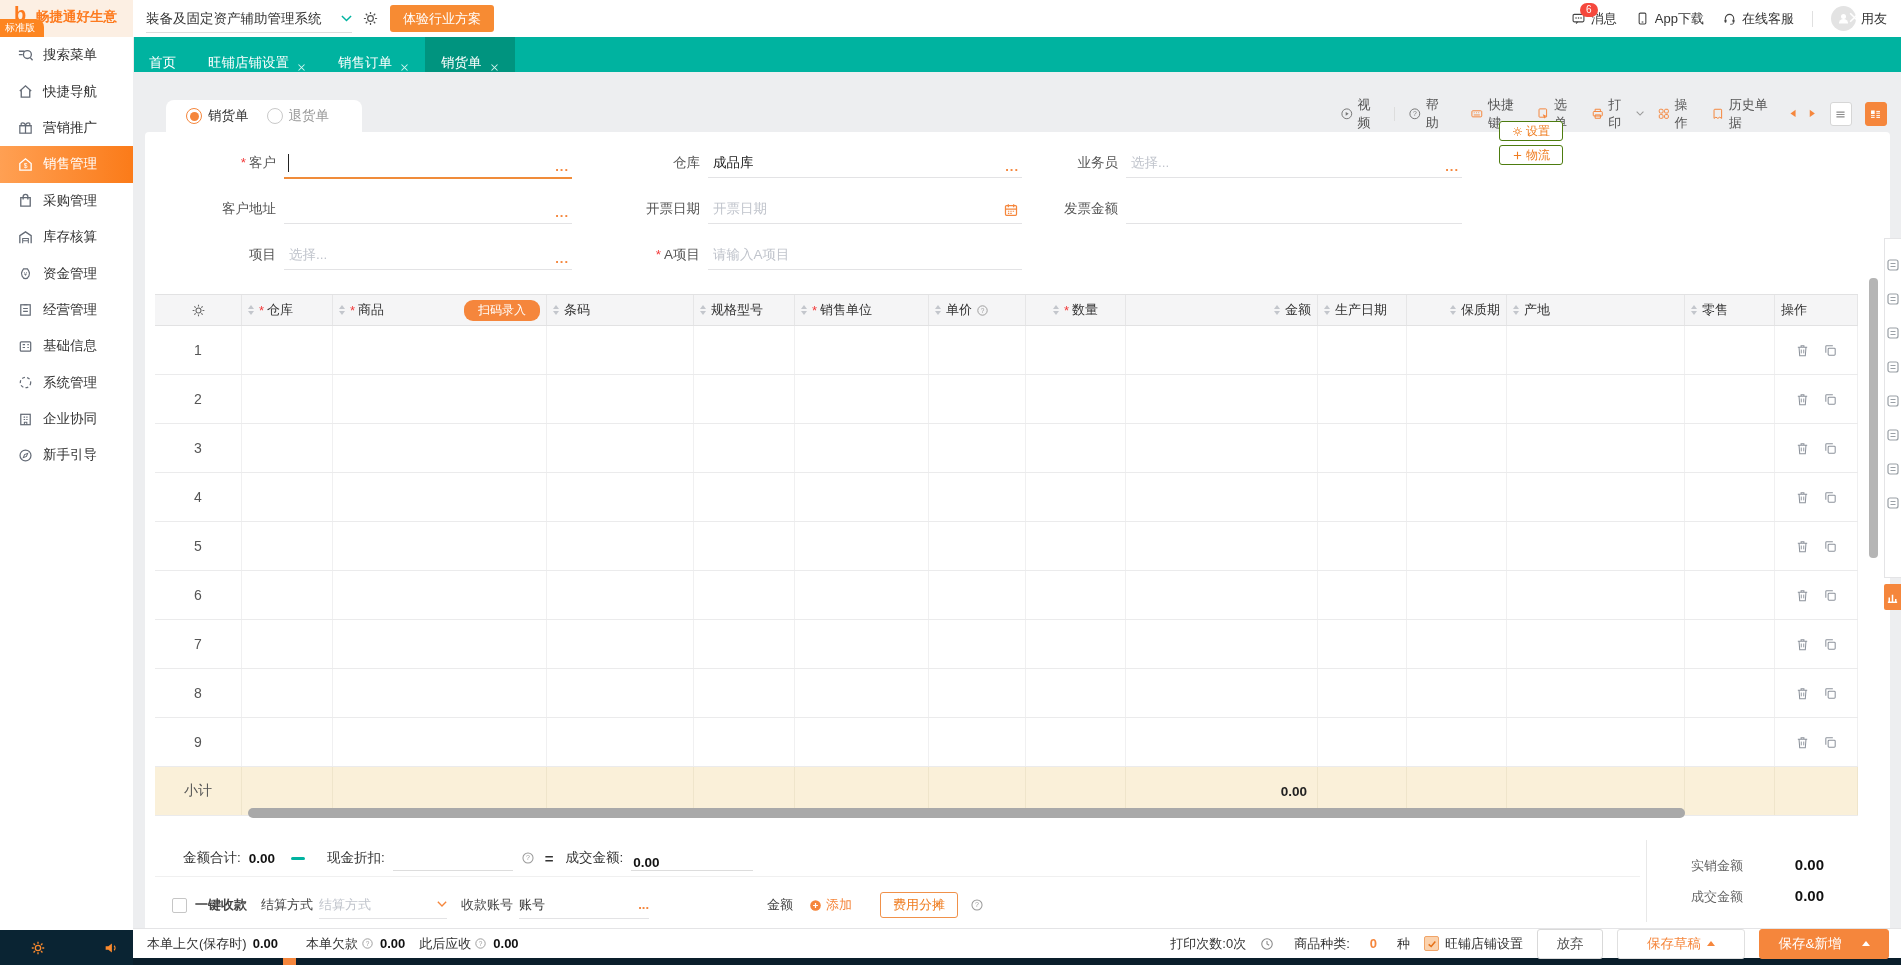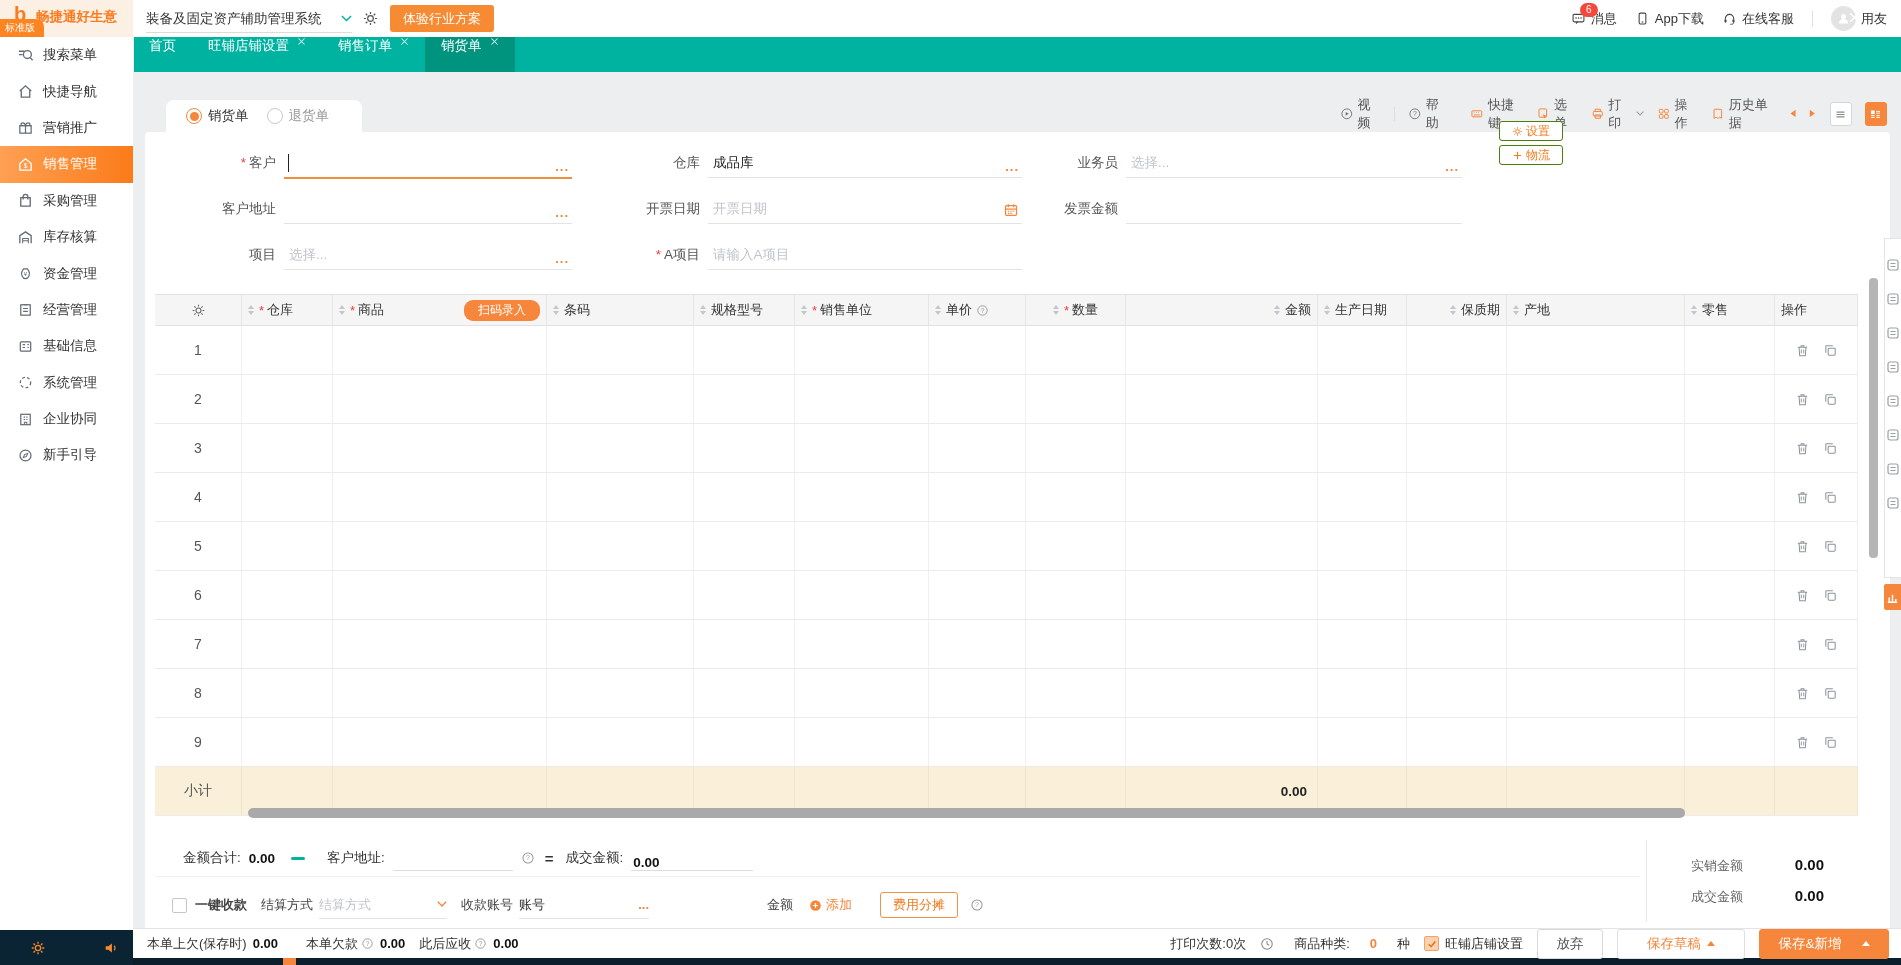--- a/index.html
+++ b/index.html
@@ -24,21 +24,21 @@
   .top-right{right:14px;top:0;height:37px;display:flex;align-items:center;gap:18px;font-size:13px;color:#333}
   .tr-item{display:flex;align-items:center;gap:5px;position:relative}
   .tr-item .ic{width:15px;height:15px;color:#444}
   .badge{position:absolute;top:-7px;left:9px;background:#f5483d;color:#fff;border-radius:8px;
     font-size:10px;min-width:14px;height:14px;line-height:14px;text-align:center;padding:0 2px}
   .vdiv{width:1px;height:16px;background:#e0e0e0}
   .avatar{width:25px;height:25px;border-radius:50%;background:#e3e3e3;display:flex;align-items:center;justify-content:center;color:#fff}
 
   
   .tabbar{left:133px;top:37px;width:1768px;height:35px;background:#00b3a0;display:flex;align-items:stretch}
-  .tab{display:flex;align-items:flex-start;gap:8px;padding:0 16px;color:#fff;font-size:13.5px;cursor:default}
+  .tab{display:flex;align-items:flex-end;gap:8px;padding:0 16px;color:#fff;font-size:13.5px;cursor:default}
   .tab.active{background:#00947f}
   .tab-x{width:9px;height:9px;color:#eafffb;opacity:.9}
   .bar-close{position:absolute;right:40px;top:11px;width:13px;height:13px;color:#fff}
 
   
   .sidebar{left:0;top:37px;width:133px;height:893px;background:#fff;border-right:1px solid #ececec}
   .side-item{height:36.4px;display:flex;align-items:center;gap:9px;padding-left:17px;font-size:13.5px;color:#333}
   .side-item .ic{width:17px;height:17px;color:#646b76;flex:none}
   .side-item.active{background:linear-gradient(90deg,#ffa053,#fb7b19);color:#fff}
   .side-item.active .ic{color:#fff}
@@ -977,21 +977,21 @@
         <div class="td" style="width: 83px;"></div>
       </div>
     </div>
   <div class="abs hscroll"></div>
   <div class="abs vscroll"></div>
 
   <div class="abs totals">
     <span class="lab first">金额合计:</span>
     <span class="val">0.00</span>
     <span class="tdash"></span>
-    <span class="lab">客户地址:</span>
+    <span class="lab">现金折扣:</span>
     <span class="tinput"></span>
     <span class="tq">
       <svg viewBox="0 0 18 18">
           <circle cx="9" cy="9" r="6.5" fill="none" stroke="currentColor" stroke-width="1.3"></circle>
           <text x="9" y="12" font-size="9" text-anchor="middle" fill="currentColor">?</text>
         </svg>
       </span>
     <span class="teq">=</span>
     <span class="lab" style="margin-left:12px">成交金额:</span>
     <span class="deal-underline">0.00</span>

